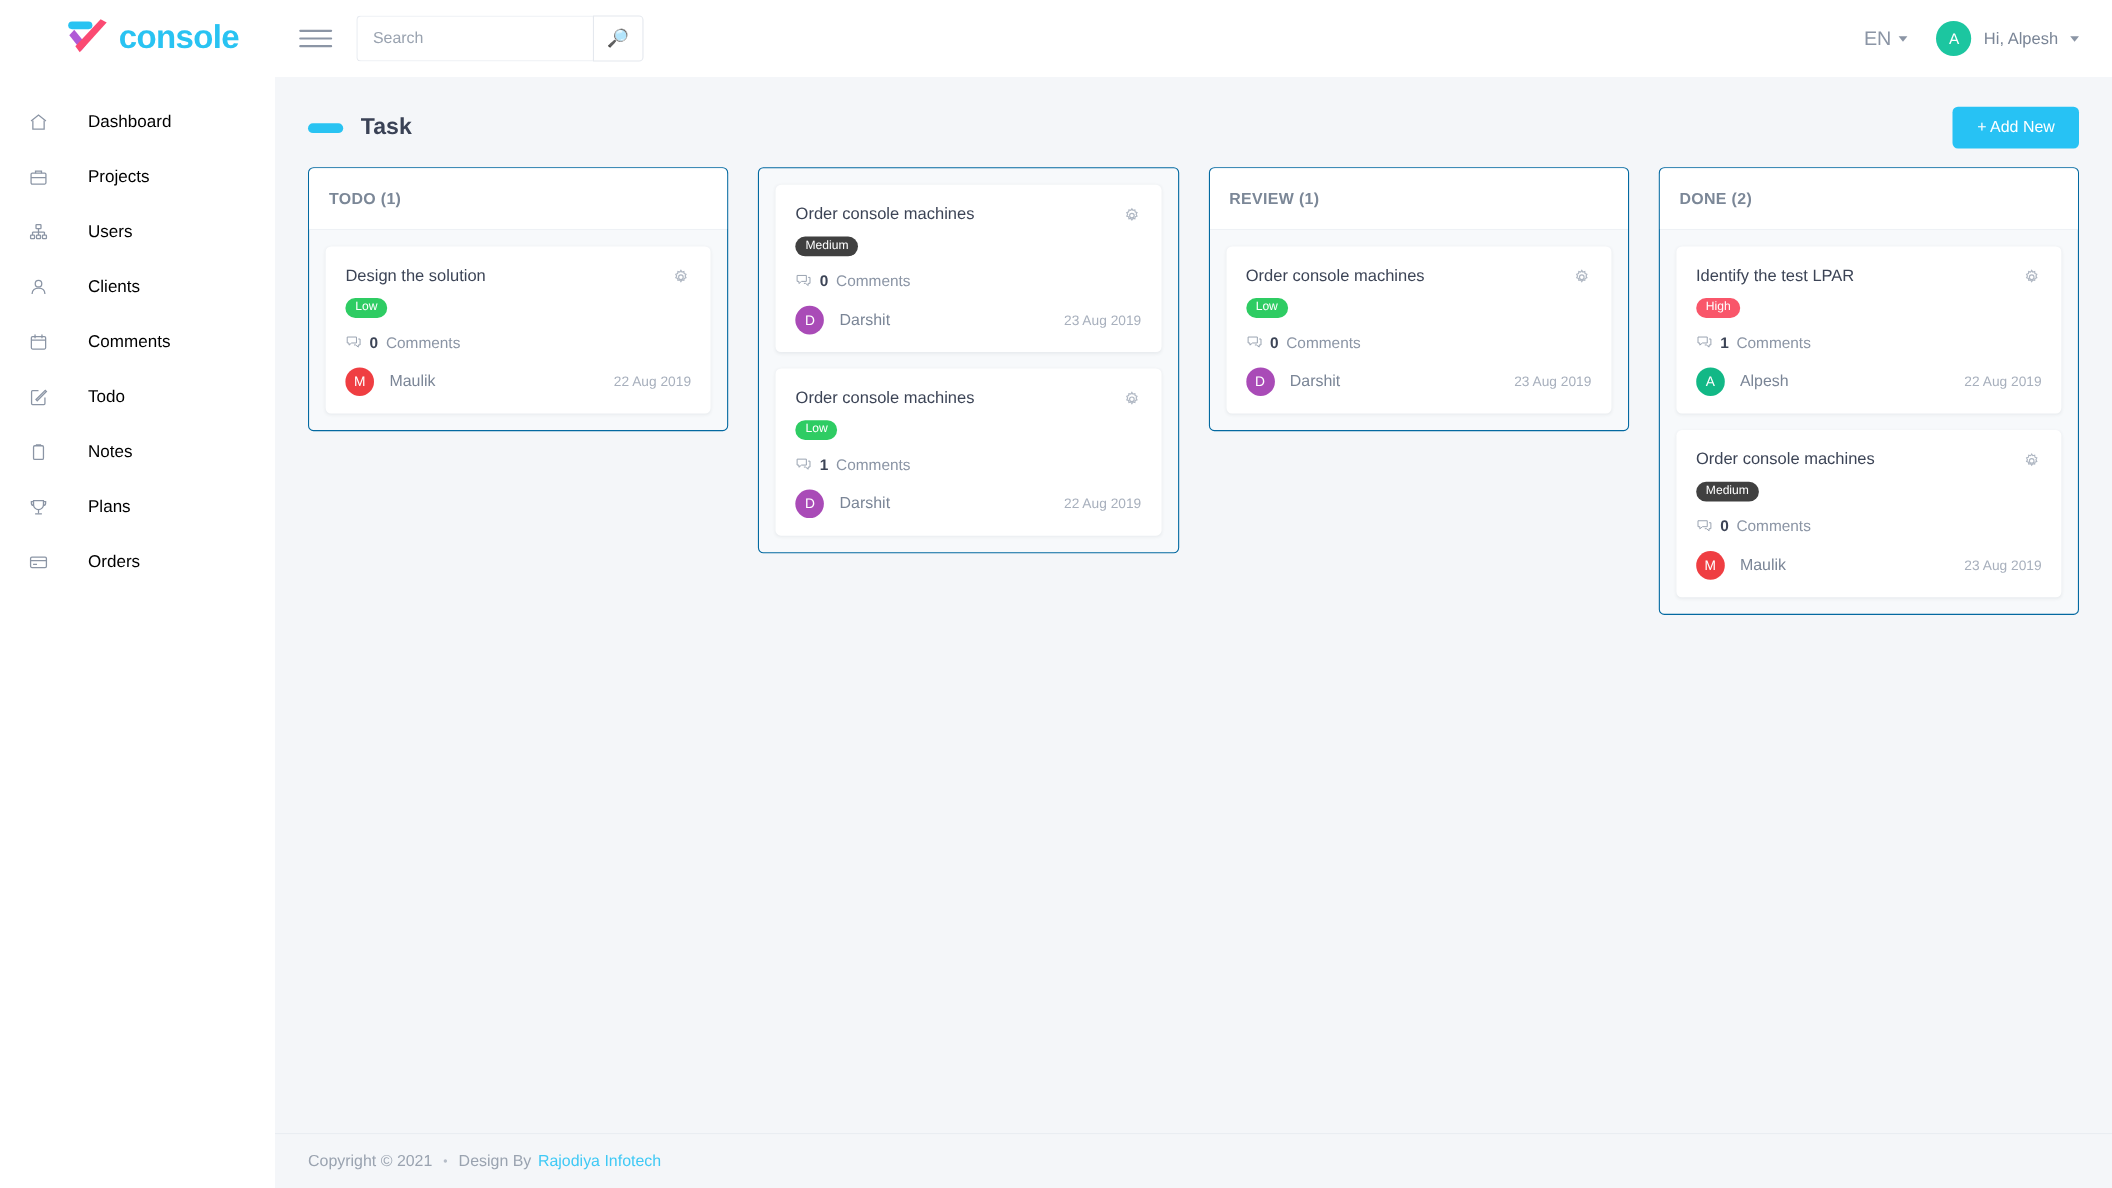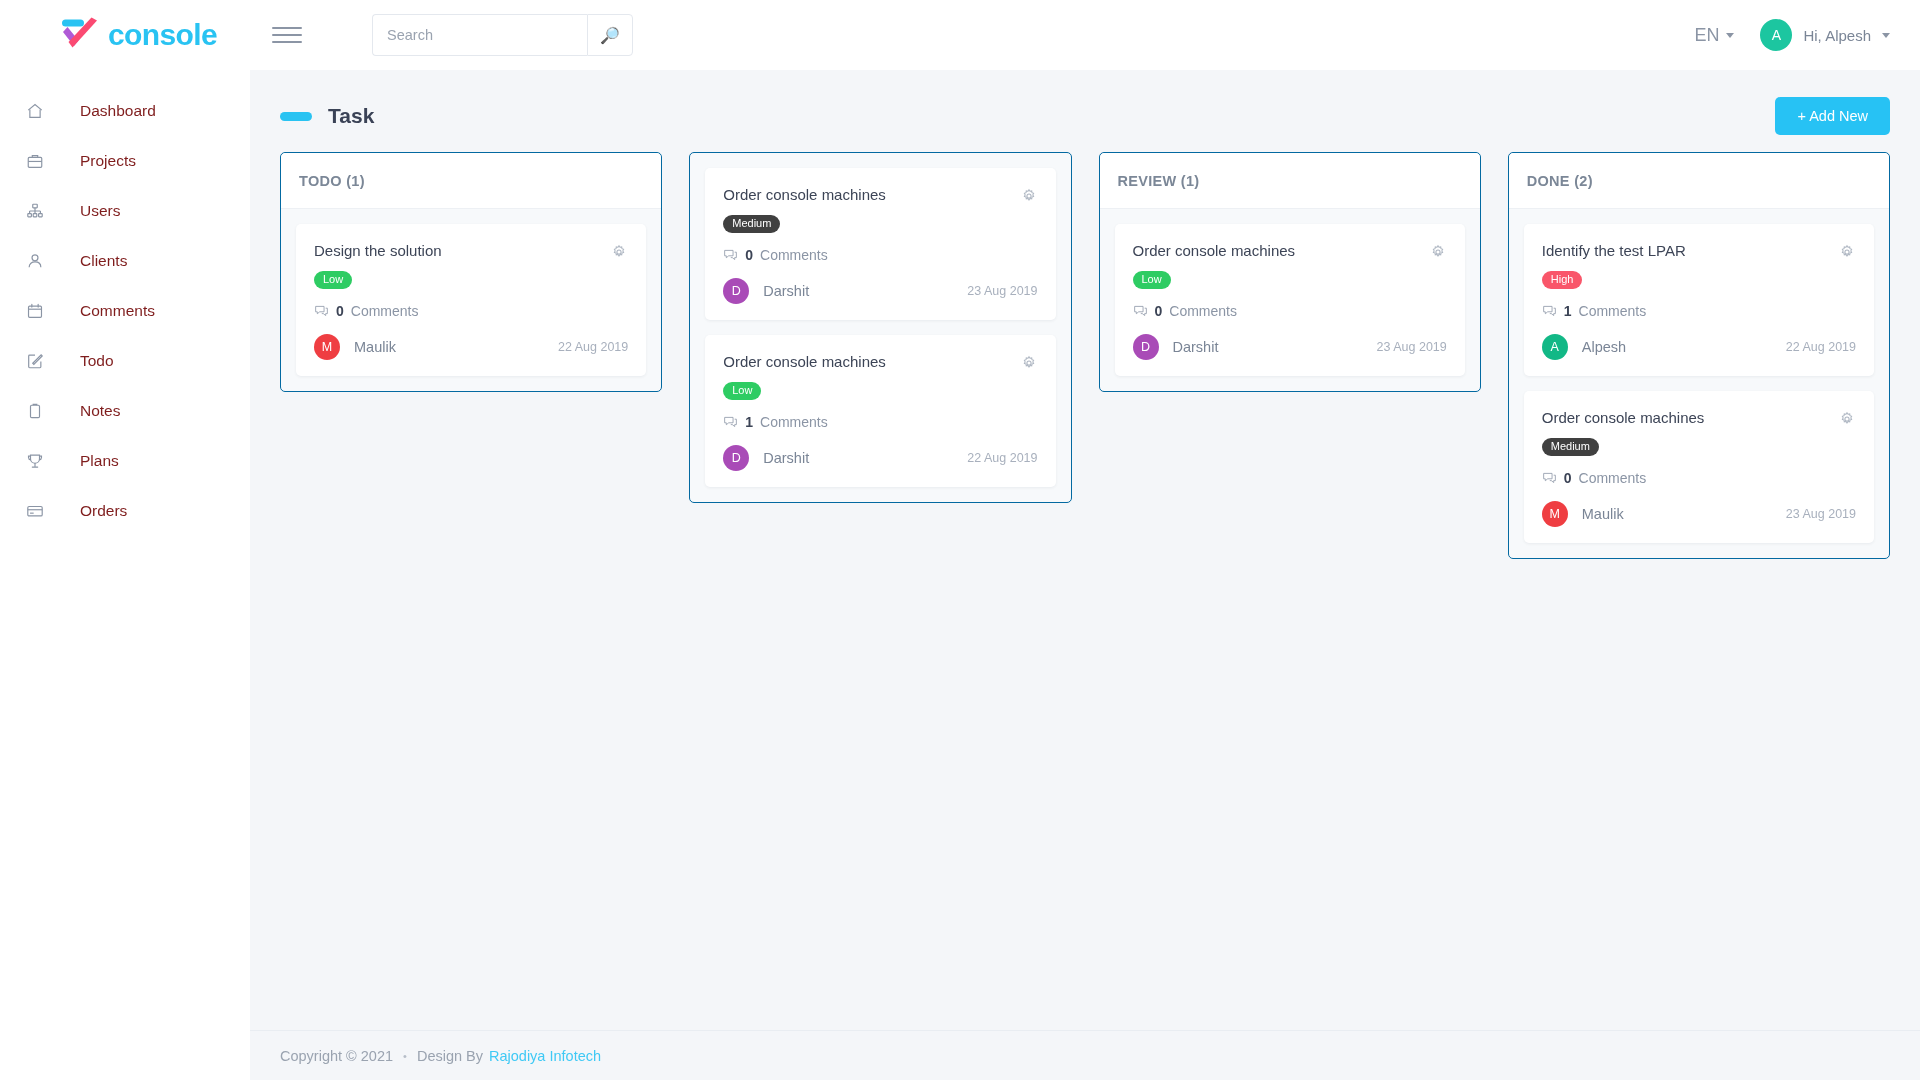--- a/index.html
+++ b/index.html
@@ -33,34 +33,33 @@
   .nav-item {
     display: flex; align-items: center; height: 50px;
     padding-left: 18px; cursor: pointer; color: #8b95a5;
     text-decoration: none;
   }
   .nav-icon {
     width: 34px; min-width: 34px; display: flex;
     align-items: center; justify-content: center;
   }
   .nav-icon svg { display: block; }
-  .nav-label { font-size: 15.5px; margin-left: 28px; color: #7f1d1d; }
+  .nav-label { font-size: 15.5px; margin-left: 28px; color: #000000; }
 
   
   .main {
     flex: 1; height: 1080px; display: flex; flex-direction: column;
     background: #f4f6f9; position: relative;
   }
 
   
   .topbar {
     height: 70px; min-height: 70px; background: #fff;
     display: flex; align-items: center;
     padding: 0 30px 0 22px;
-    gap: 48px;
   }
   .hamburger {
     width: 30px; height: 30px; display: flex; flex-direction: column;
     justify-content: center; gap: 5px; cursor: pointer; margin-right: 22px;
   }
   .hamburger span { display: block; height: 2px; background: #8b95a5; border-radius: 2px; }
   .search-wrap { display: flex; height: 42px; }
   .search-input {
     width: 215px; height: 42px; border: 1px solid #e4e8ee; border-right: none;
     border-radius: 4px 0 0 4px; padding: 0 14px; font-size: 14.5px;

